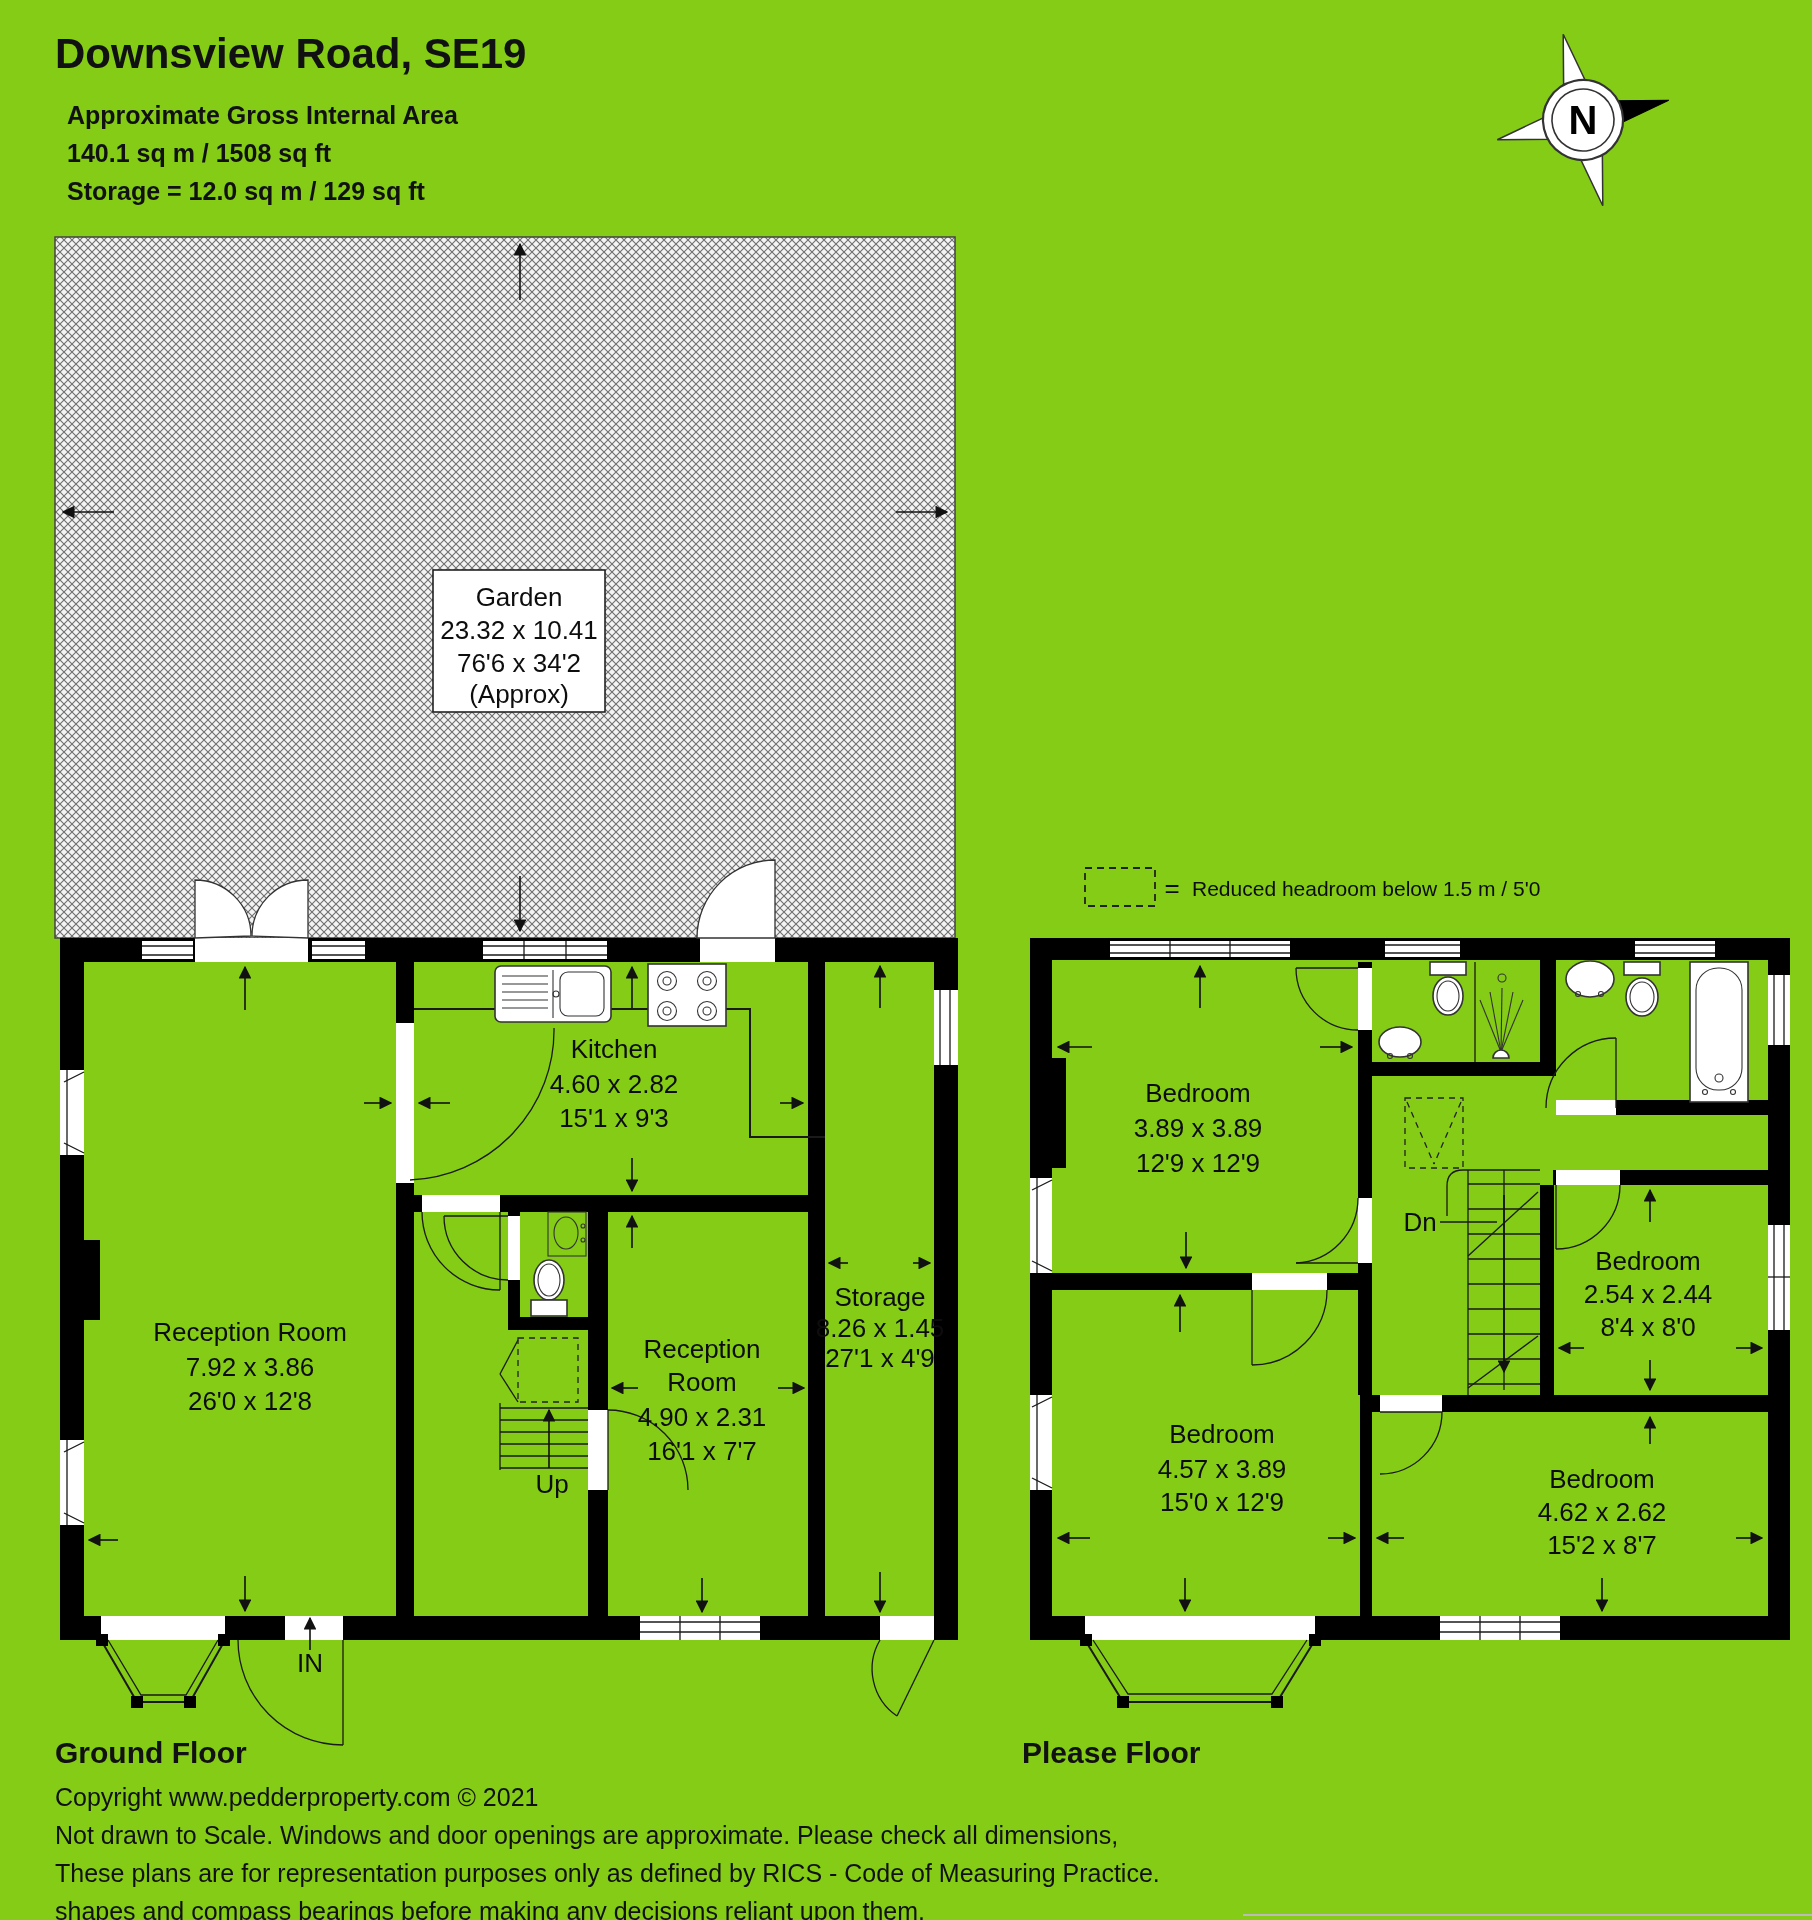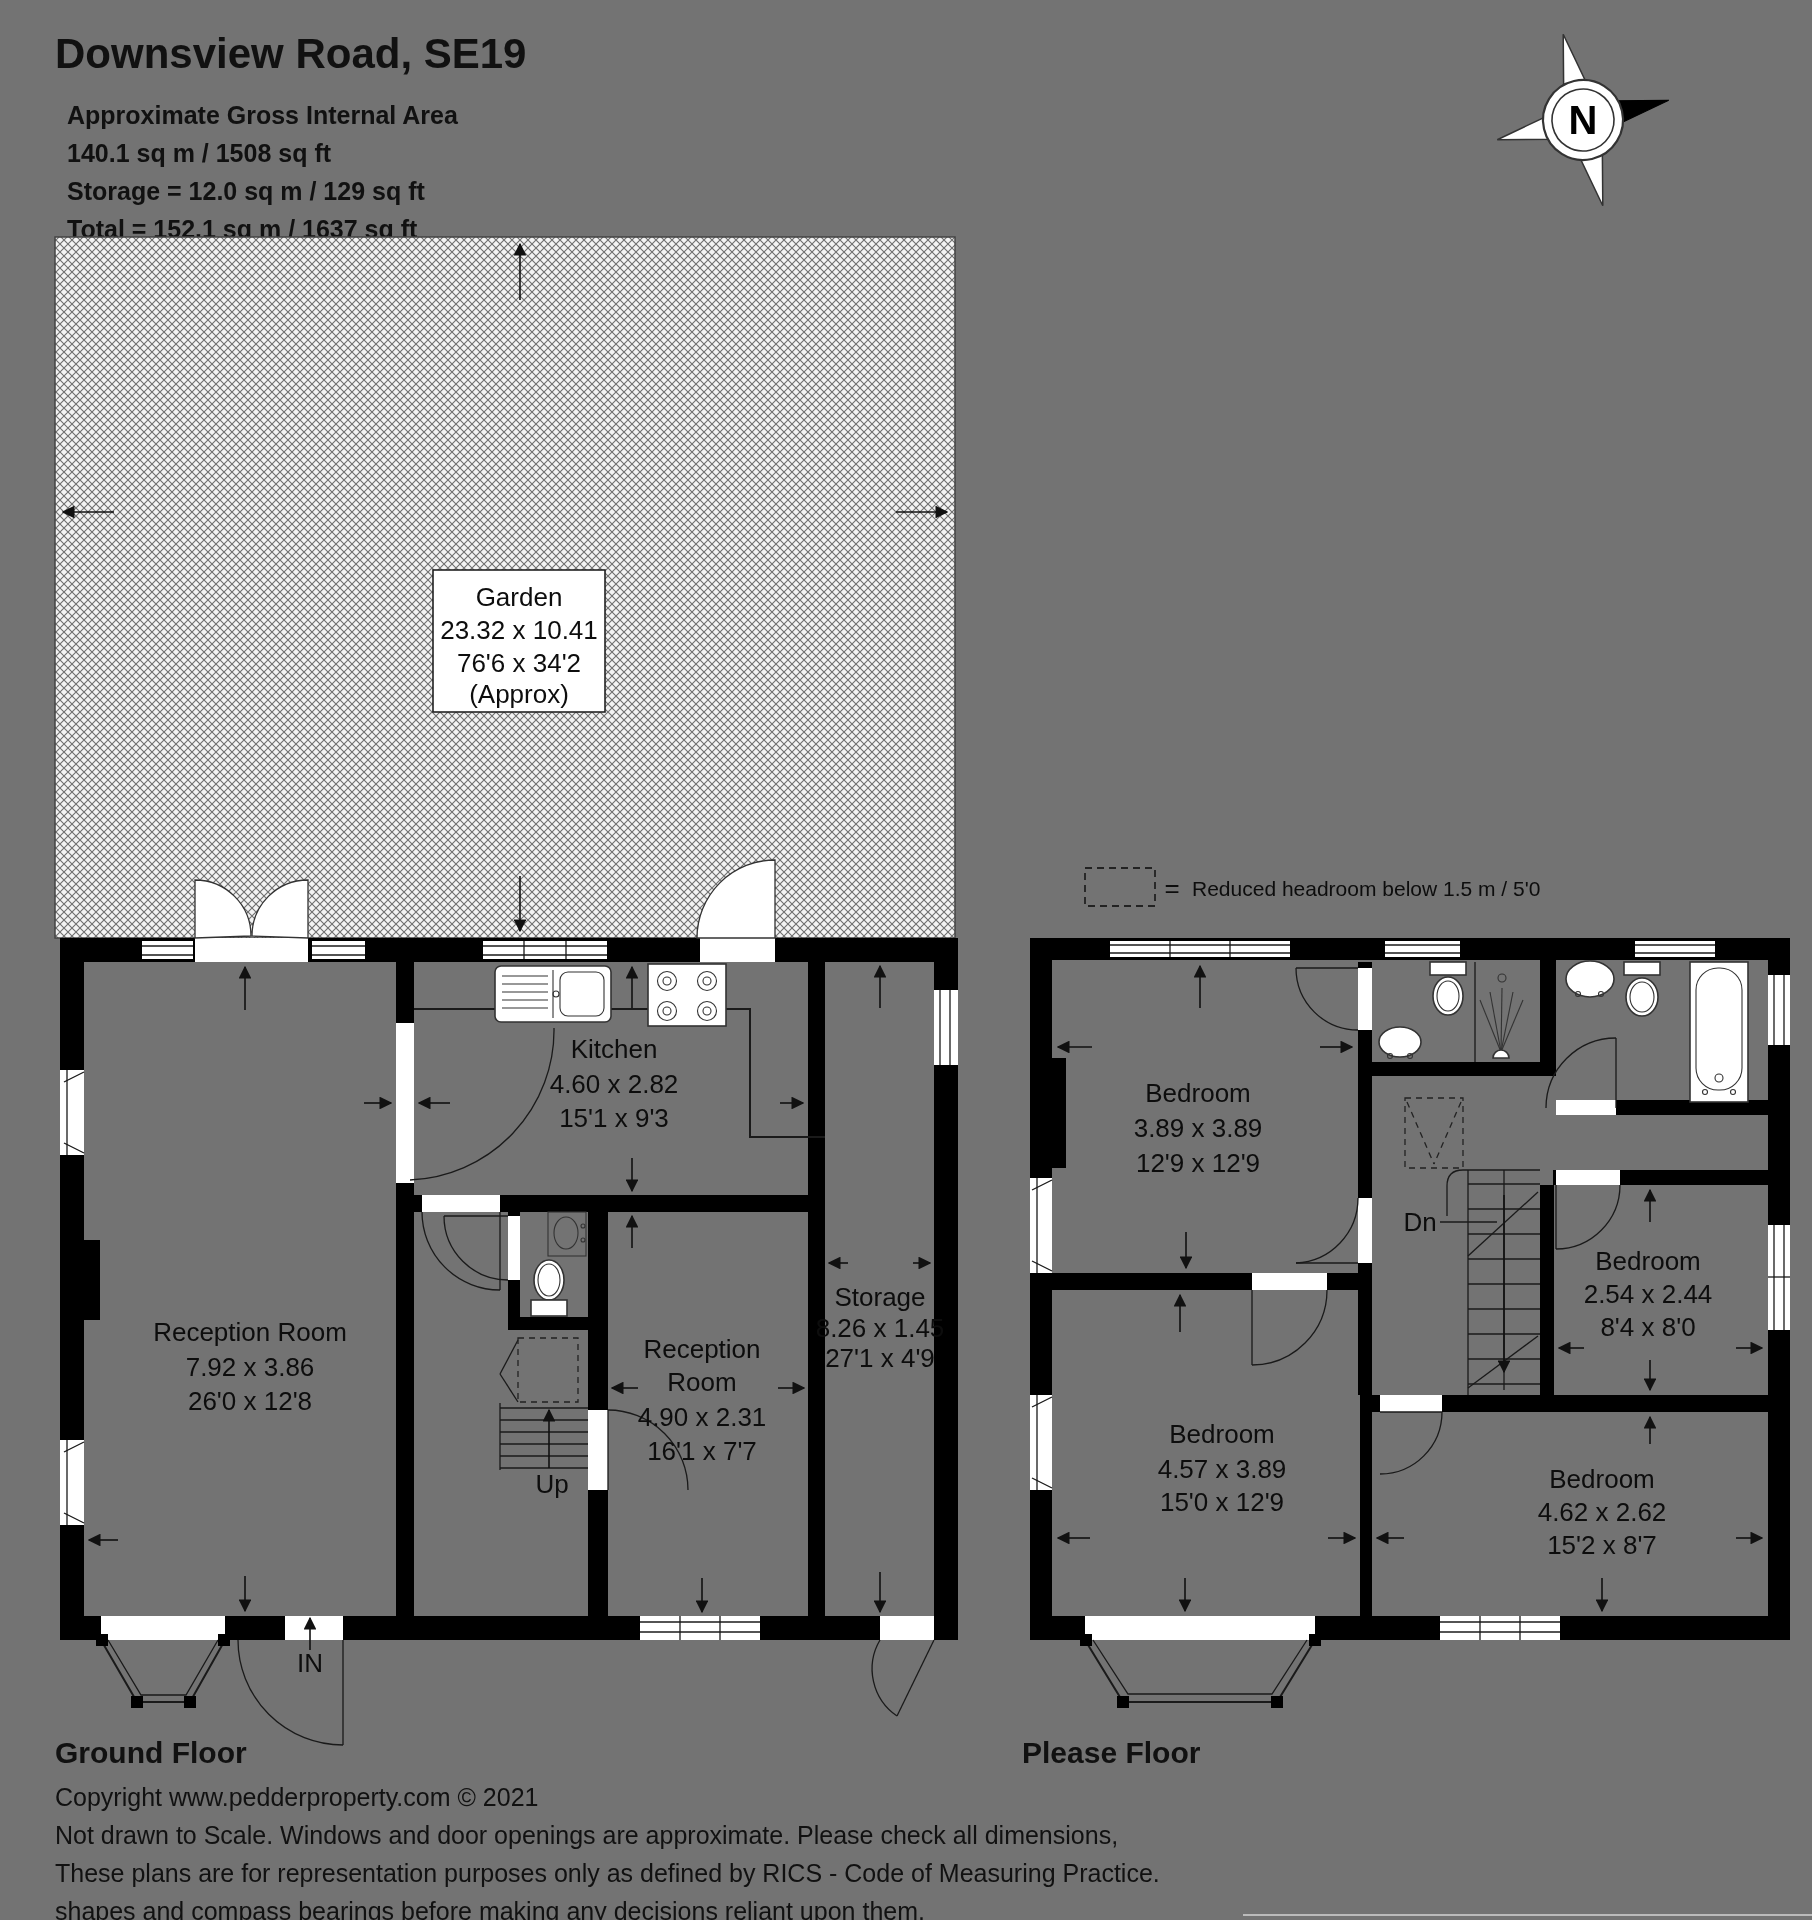--- a/index.html
+++ b/index.html
@@ -1,16 +1,16 @@
 <!DOCTYPE html>
 <html><head>
 <meta charset="utf-8">
 <style>
   html,body{margin:0;padding:0;background:#fff;}
-  .canvas{position:relative;width:1812px;height:1920px;background:#737373;
+  .canvas{position:relative;width:1812px;height:1920px;background:#84cc16;
           font-family:"Liberation Sans",sans-serif;color:#111;overflow:hidden;}
   .abs{position:absolute;}
   .hdr-title{left:55px;top:30px;font-size:42px;font-weight:bold;letter-spacing:0;}
   .hdr-sub{left:55px;top:96px;font-size:25px;font-weight:bold;line-height:38px;margin-left:12px;}
   .floor-label{font-size:30px;font-weight:bold;top:1736px;}
   .gf-label{left:55px;}
   .ff-label{left:1022px;}
   .footer{left:55px;top:1778px;font-size:25px;font-weight:400;line-height:38px;}
   svg{position:absolute;left:0;top:0;}
   .wall{fill:#000;}
@@ -30,21 +30,20 @@
 </head>
 <body>
 
 <div class="canvas">
 
   <div class="abs hdr-title">Downsview Road, SE19</div>
   <div class="abs hdr-sub">
     <div>Approximate Gross Internal Area</div>
     <div>140.1 sq m / 1508 sq ft</div>
     <div>Storage = 12.0 sq m / 129 sq ft</div>
-    <div>Total = 152.1 sq m / 1637 sq ft</div>
   </div>
 
   <svg width="1812" height="1920" viewBox="0 0 1812 1920">
     <defs>
       <pattern id="hatch" width="8" height="8" patternUnits="userSpaceOnUse">
         <rect width="8" height="8" fill="#f3f3f3"></rect>
         <path d="M0,8 L8,0 M0,0 L8,8" stroke="#6f6f6f" stroke-width="1.1"></path>
       </pattern>
       <marker id="ah" viewBox="0 0 10 10" refX="9" refY="5" markerWidth="8" markerHeight="8" orient="auto">
         <path d="M0,0 L10,5 L0,10 z" fill="#111"></path>

